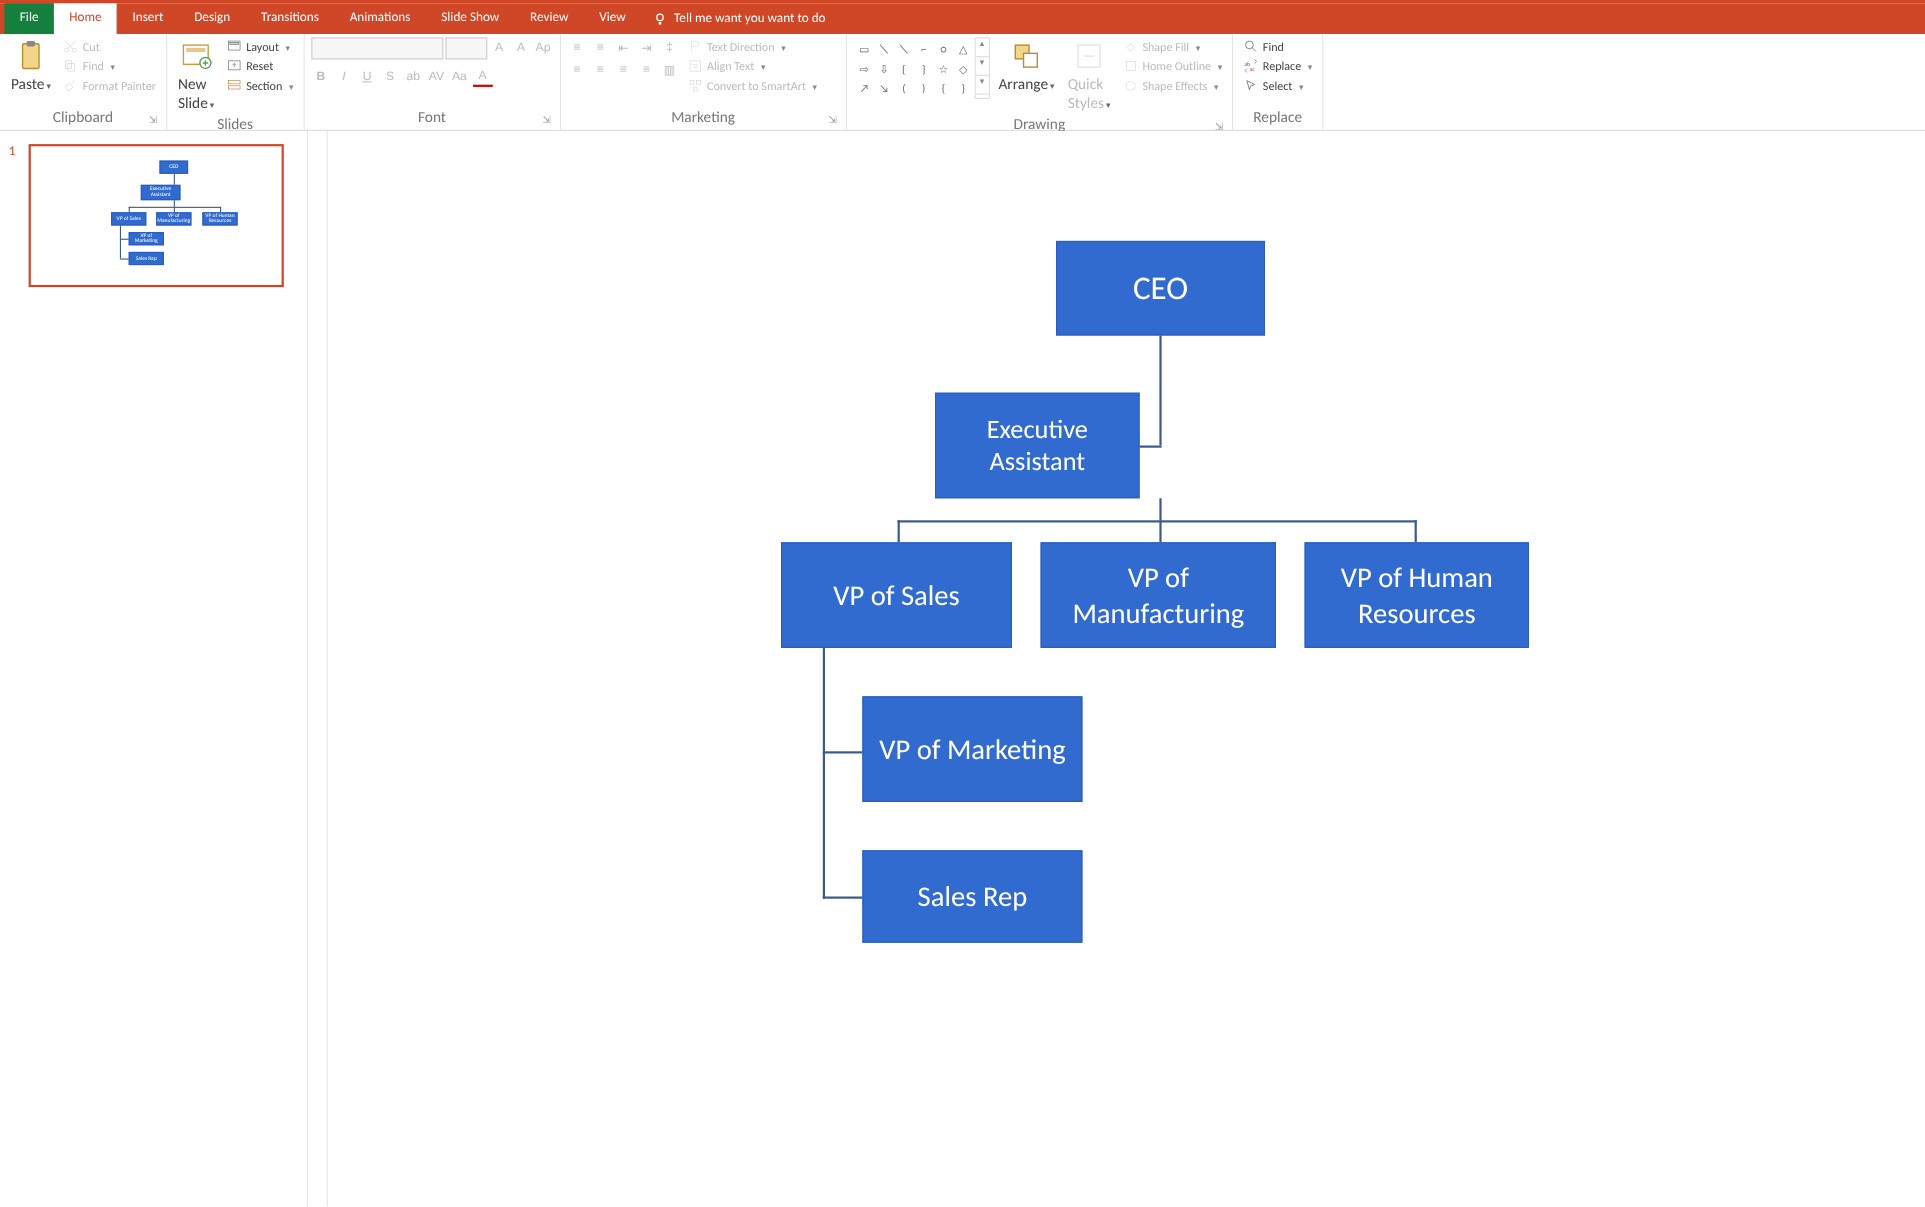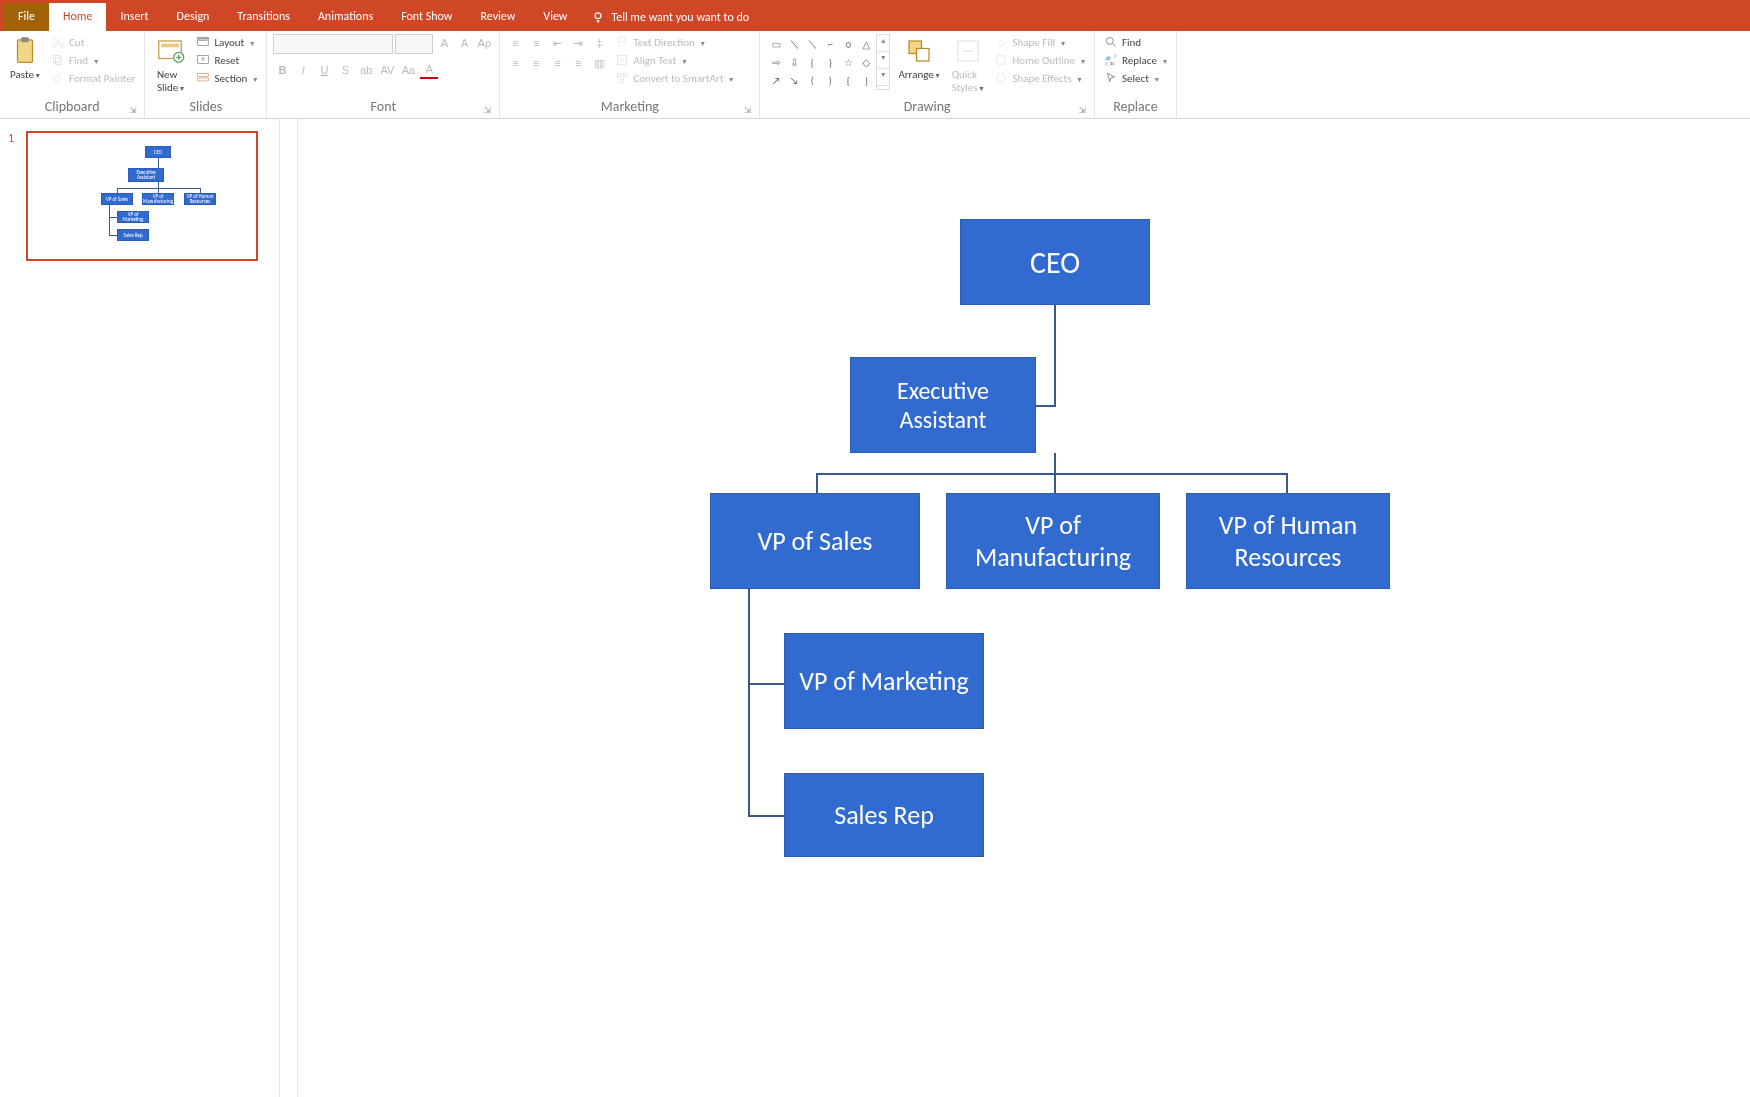--- a/index.html
+++ b/index.html
@@ -4,36 +4,36 @@
 <style>
 * { box-sizing: border-box; margin: 0; padding: 0; }
 body { font-family: "Segoe UI", Calibri, sans-serif; font-size: 12px; background: #fff; overflow: hidden; }
 
 
 .titlebar { height: 3px; background: #d04727; }
 
 
 .ribbon-tabs { height: 28px; background: #d04727; display: flex; align-items: stretch; padding-left: 4px; }
 .ribbon-tab { color: #fff; padding: 6px 14px 4px; font-size: 12px; cursor: pointer; }
-.ribbon-tab.file { background: #a16207; }
+.ribbon-tab.file { background: #15803d; }
 .ribbon-tab.active { background: #fff; color: #d04727; }
 .tell-me { color: #fff; display: flex; align-items: center; gap: 6px; padding: 0 10px; font-size: 12px; }
 .tell-me svg { width: 14px; height: 14px; }
 
 
 .ribbon { height: 88px; background: #fff; border-bottom: 1px solid #d4d4d4; display: flex; font-size: 11px; color: #666; }
 .group { border-right: 1px solid #e5e5e5; padding: 3px 6px 1px; display: flex; flex-direction: column; justify-content: space-between; }
 .group-content { display: flex; gap: 4px; align-items: flex-start; }
 .group-label { text-align: center; color: #777; font-size: 14px; padding-bottom: 2px; position: relative; }
 .group-label::after { content: "⇲"; position: absolute; right: 2px; bottom: 2px; font-size: 9px; color: #999; }
 .group-label.nolaunch::after { display: none; }
 
 .big-btn { display: flex; flex-direction: column; align-items: center; gap: 2px; padding: 2px 4px; color: #444; cursor: pointer; }
 .big-btn svg { width: 30px; height: 30px; }
-.big-btn span { font-size: 11px; }
+.big-btn span { font-size: 14px; }
 .big-btn .caret::after { content: " ▾"; font-size: 8px; color: #666; }
 
 .col { display: flex; flex-direction: column; gap: 2px; }
 .row { display: flex; gap: 3px; align-items: center; }
 .small-btn { display: flex; align-items: center; gap: 4px; padding: 1px 3px; color: #888; cursor: pointer; font-size: 11px; white-space: nowrap; }
 .small-btn.enabled { color: #444; }
 .small-btn svg { width: 14px; height: 14px; flex-shrink: 0; }
 .small-btn .caret::after { content: "▾"; font-size: 8px; color: #888; margin-left: 2px; }
 .disabled { color: #bbb !important; }
 .disabled svg { opacity: 0.4; }
@@ -74,21 +74,21 @@
 
 <div class="titlebar"></div>
 
 <div class="ribbon-tabs">
   <div class="ribbon-tab file">File</div>
   <div class="ribbon-tab active">Home</div>
   <div class="ribbon-tab">Insert</div>
   <div class="ribbon-tab">Design</div>
   <div class="ribbon-tab">Transitions</div>
   <div class="ribbon-tab">Animations</div>
-  <div class="ribbon-tab">Font Show</div>
+  <div class="ribbon-tab">Slide Show</div>
   <div class="ribbon-tab">Review</div>
   <div class="ribbon-tab">View</div>
   <div class="tell-me">
     <svg viewBox="0 0 24 24" fill="none" stroke="#fff" stroke-width="2">
         <circle cx="12" cy="10" r="5"></circle>
         <path d="M10 18h4M10 20h4"></path>
       </svg>
     <span>Tell me want you want to do</span>
   </div>
 </div>

